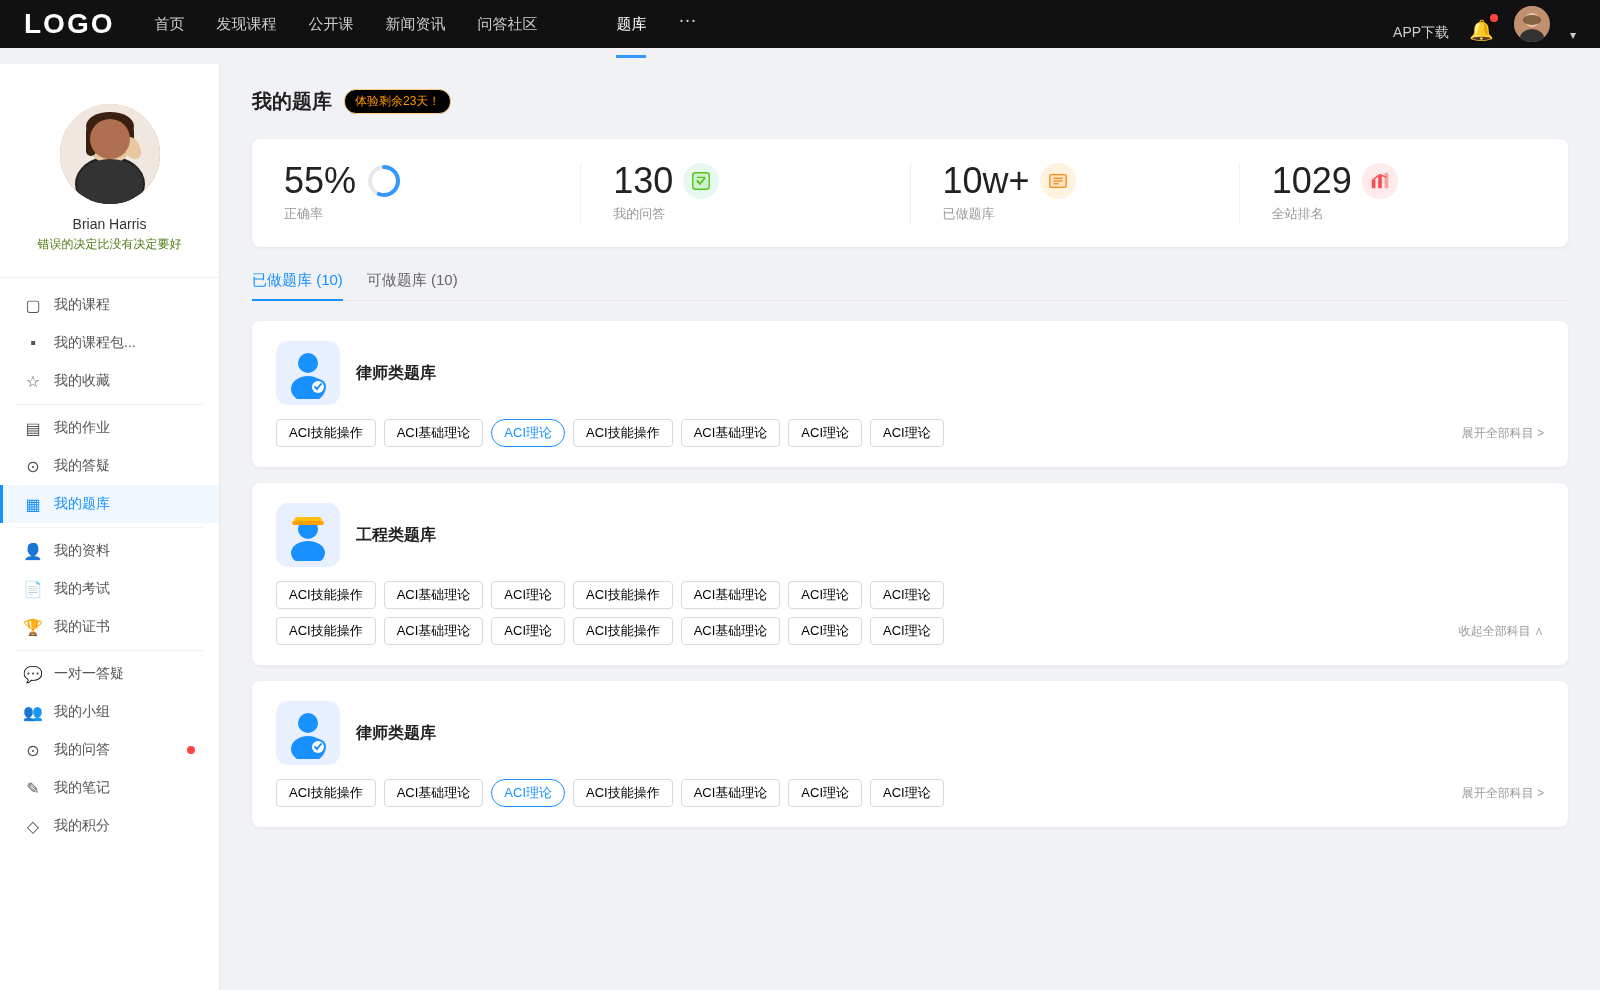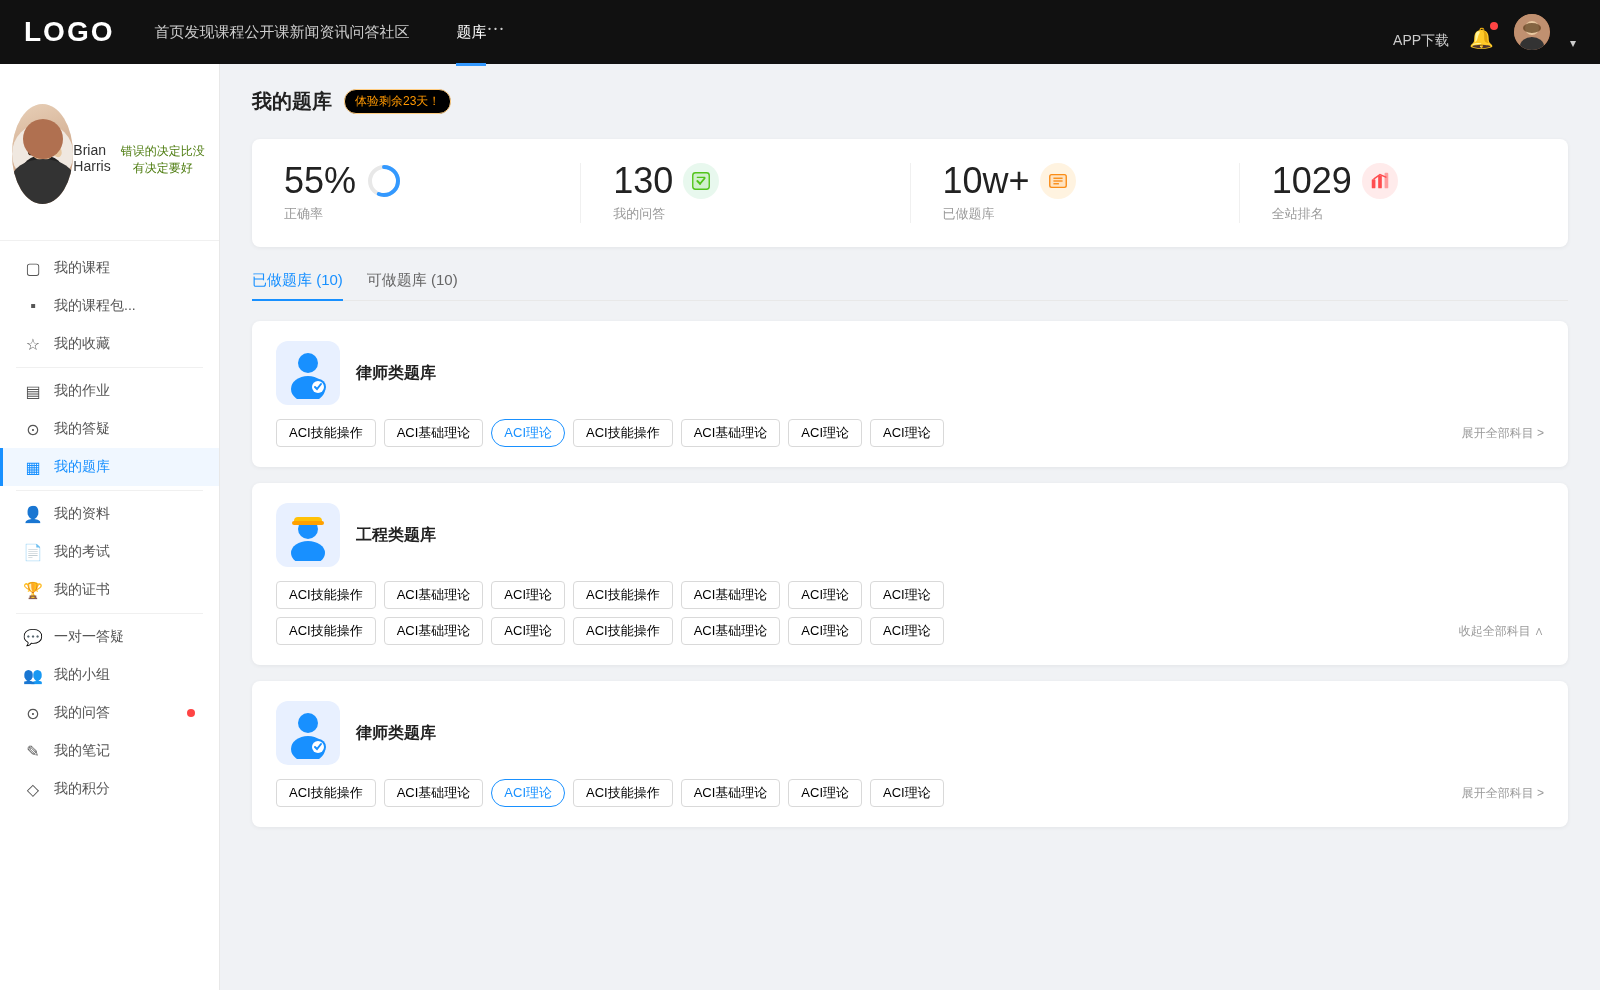--- a/index.html
+++ b/index.html
@@ -1,38 +1,39 @@
 <!DOCTYPE html>
 <html><head>
   <meta charset="utf-8">
   <style>
     * { box-sizing: border-box; margin: 0; padding: 0; }
     body { font-family: -apple-system, BlinkMacSystemFont, 'PingFang SC', 'Microsoft YaHei', sans-serif; background: #f0f2f5; min-height: 990px; }
 
     
     .topnav {
       background: #111;
-      height: 64px;
+      height: 48px;
       display: flex;
       align-items: center;
       padding: 0 24px;
       position: fixed;
       top: 0; left: 0; right: 0;
       z-index: 100;
     }
     .topnav-logo {
       color: #fff;
       font-size: 28px;
       font-weight: bold;
       letter-spacing: 2px;
       margin-right: 40px;
       min-width: 80px;
     }
     .topnav-menu {
       display: flex;
+      gap: 32px;
       flex: 1;
       font-family: Liberation Serif, serif;
     }
     .topnav-menu-item {
       color: #ccc;
       font-size: 15px;
       cursor: pointer;
       padding: 4px 0;
       position: relative;
     }
@@ -96,21 +97,21 @@
     
     .sidebar {
       width: 220px;
       background: #fff;
       border-right: 1px solid #e8e8e8;
       flex-shrink: 0;
       padding-top: 24px;
     }
     .sidebar-profile {
       display: flex;
-      flex-direction: row;
+      flex-direction: column;
       align-items: center;
       padding: 16px 12px 24px;
       border-bottom: 1px solid #f0f0f0;
     }
     .sidebar-avatar {
       width: 100px; height: 100px;
       border-radius: 50%;
       background: #f0e8e0;
       overflow: hidden;
       margin-bottom: 12px;

